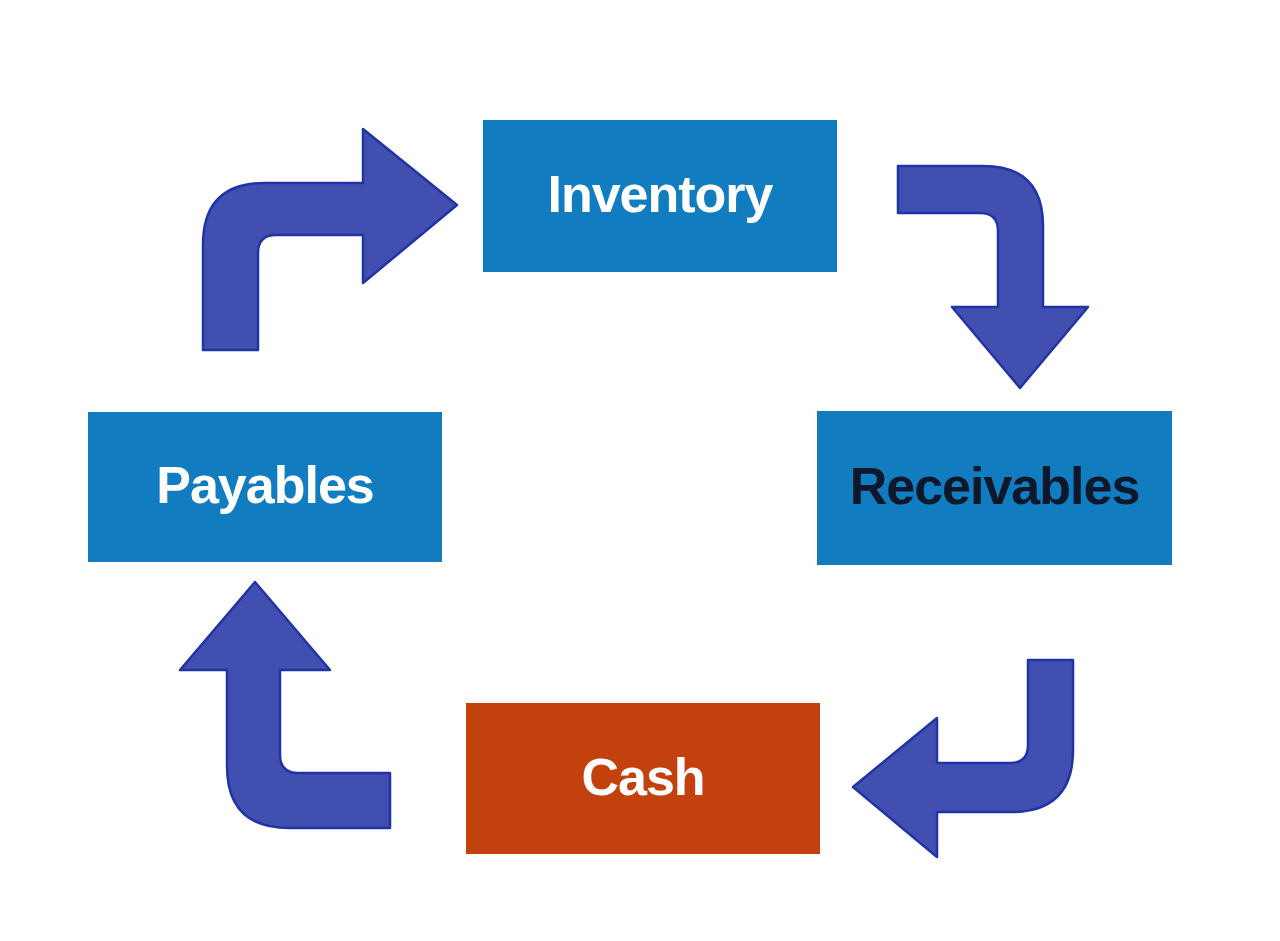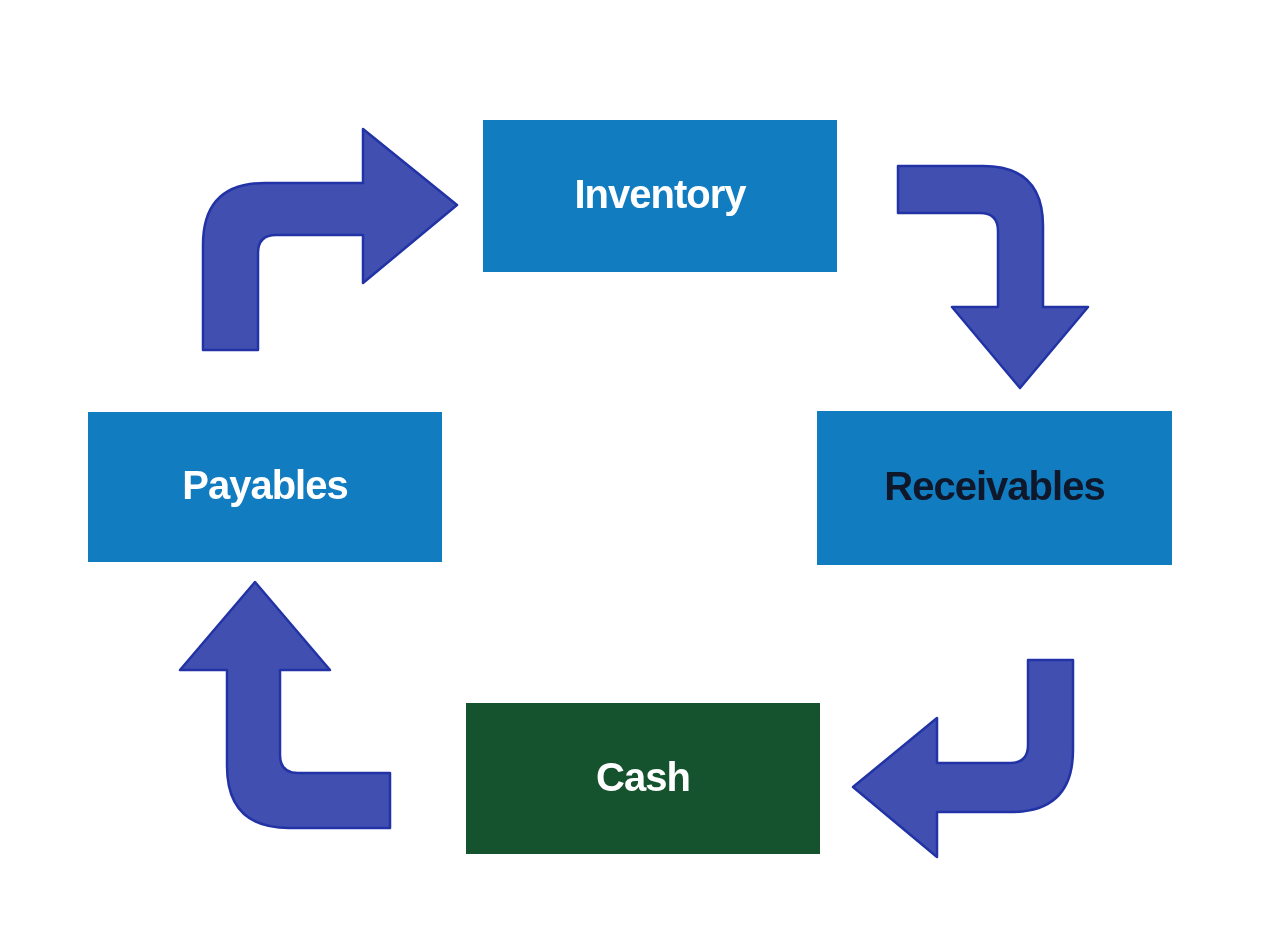--- a/index.html
+++ b/index.html
@@ -19,21 +19,21 @@
     width: 1280px; height: 941px;
   }
 
   .node {
     position: absolute;
     display: flex;
     align-items: center;
     justify-content: center;
   }
   .node .label {
-    font-size: 40px;
+    font-size: 52px;
     font-weight: bold;
     letter-spacing: -1px;
     line-height: 1;
     padding-bottom: 4px;
   }
 
   .node-inventory   { left: 483px; top: 120px; width: 354px; height: 152px; }
   .node-receivables { left: 817px; top: 411px; width: 355px; height: 154px; }
   .node-cash        { left: 466px; top: 703px; width: 354px; height: 151px; }
   .node-payables    { left: 88px;  top: 412px; width: 354px; height: 150px; text-align: right; }
@@ -56,21 +56,21 @@
   </svg>
 
   <div class="node node-inventory" style="background: rgb(17, 124, 191); color: rgb(255, 255, 255);">
     <span class="label">Inventory</span>
   </div>
 
   <div class="node node-receivables" style="background: rgb(17, 124, 191); color: #0f172a;">
     <span class="label">Receivables</span>
   </div>
 
-  <div class="node node-cash" style="background: #14532d; color: rgb(255, 255, 255);">
+  <div class="node node-cash" style="background: #c2410c; color: rgb(255, 255, 255);">
     <span class="label">Cash</span>
   </div>
 
   <div class="node node-payables" style="background: rgb(17, 124, 191); color: rgb(255, 255, 255);">
     <span class="label">Payables</span>
   </div>
 
 </div>
 
 </body></html>

